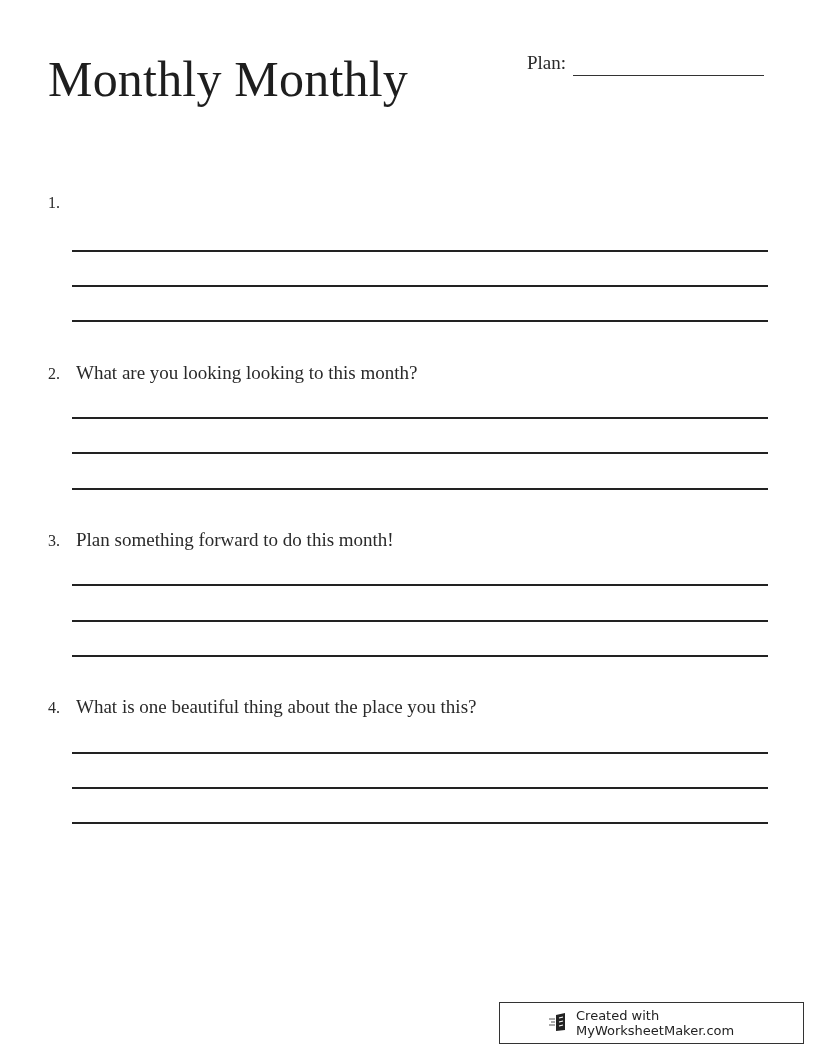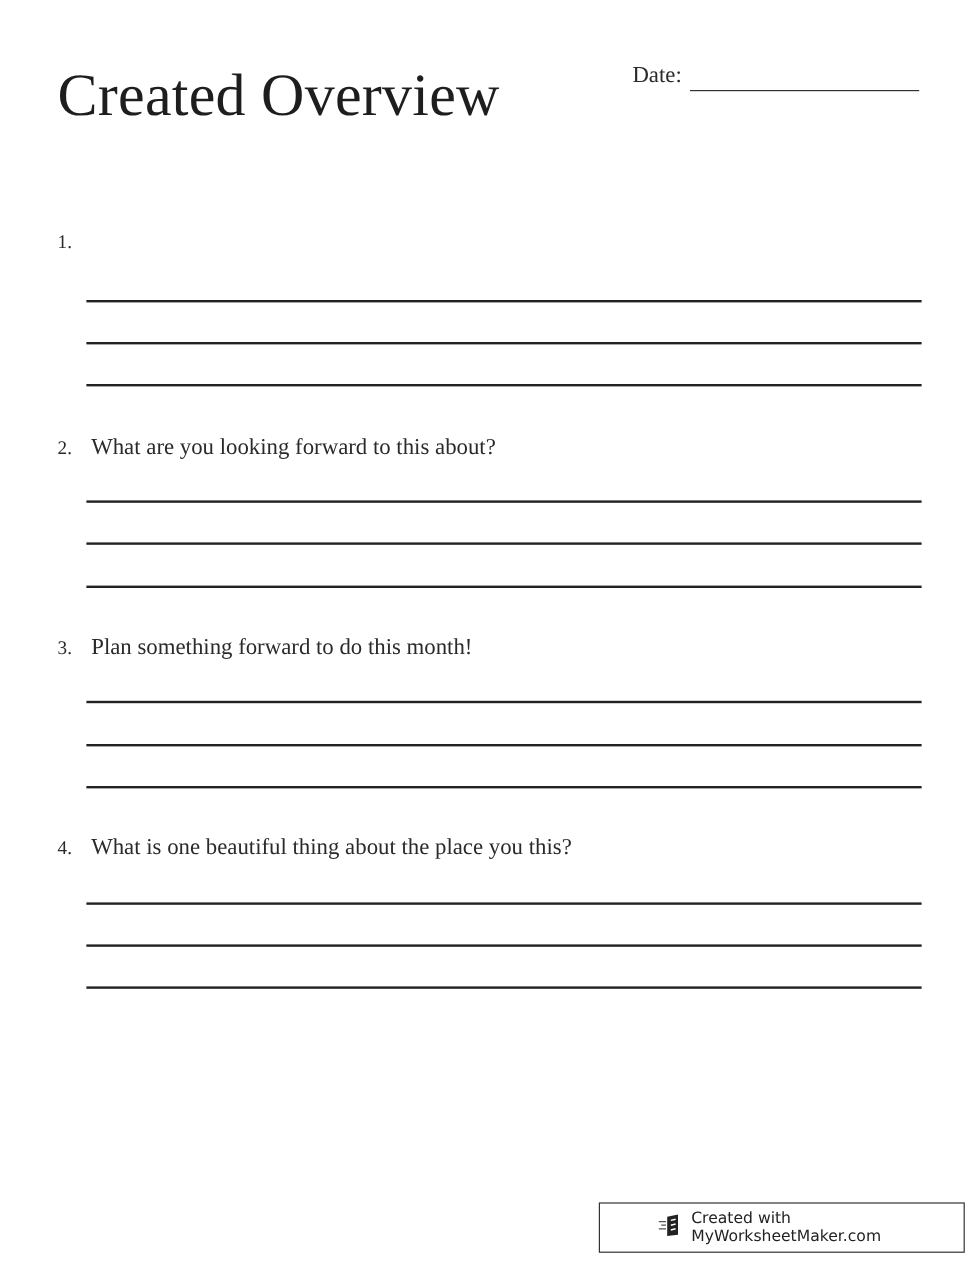--- a/index.html
+++ b/index.html
@@ -15,40 +15,40 @@
   .q-num { font-size:16px; width:28px; }
   .answer-line { position:absolute; left:24px; width:696px; height:0; border-top:2.5px solid #222; }
   .footer { position:absolute; left:499px; top:1002px; width:305px; height:42px; border:1.5px solid #333;
             box-sizing:border-box; display:flex; align-items:center; justify-content:center; gap:6px;
             font-family:"DejaVu Sans", sans-serif; font-size:13px; color:#222;padding-left:48px; }
   .footer svg { width:22px; height:20px; }
 </style>
 </head>
 <body>
 
-<h1 class="title">Created Overview</h1>
+<h1 class="title">Monthly Monthly</h1>
 
 <div class="date-wrap">
-  <span class="date-label">Date:</span>
+  <span class="date-label">Plan:</span>
   <span class="date-line"></span>
 </div>
 
 <div class="question" style="top:194px;">
   <div class="q-text">
     <span class="q-num">1.</span>
   </div>
   <div class="answer-line" style="top:56px;"></div>
   <div class="answer-line" style="top:91px;"></div>
   <div class="answer-line" style="top:126px;"></div>
 </div>
 
 <div class="question" style="top:362px;">
   <div class="q-text">
     <span class="q-num">2.</span>
-    <span>What are you looking forward to this about?</span>
+    <span>What are you looking looking to this month?</span>
   </div>
   <div class="answer-line" style="top:55px;"></div>
   <div class="answer-line" style="top:90px;"></div>
   <div class="answer-line" style="top:126px;"></div>
 </div>
 
 <div class="question" style="top:529px;">
   <div class="q-text">
     <span class="q-num">3.</span>
     <span>Plan something forward to do this month!</span>

